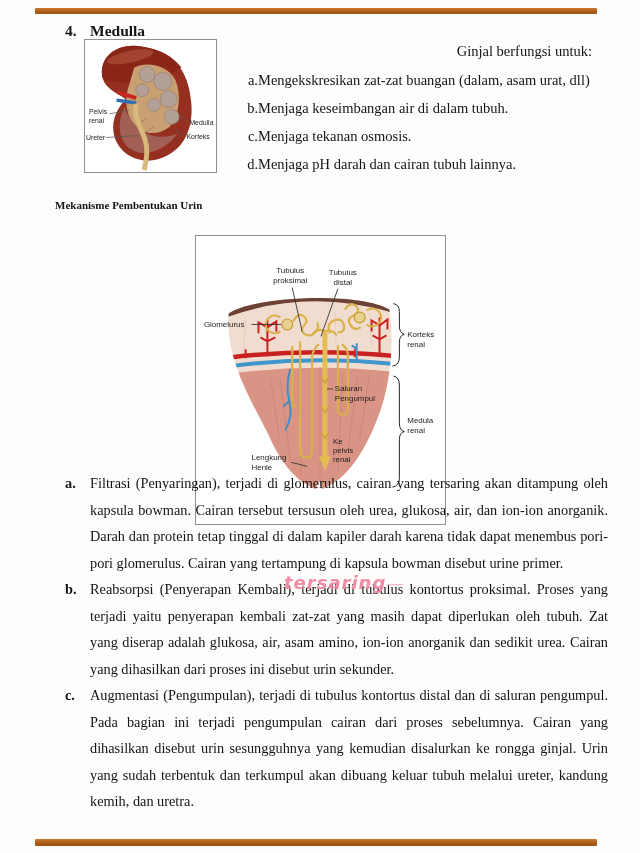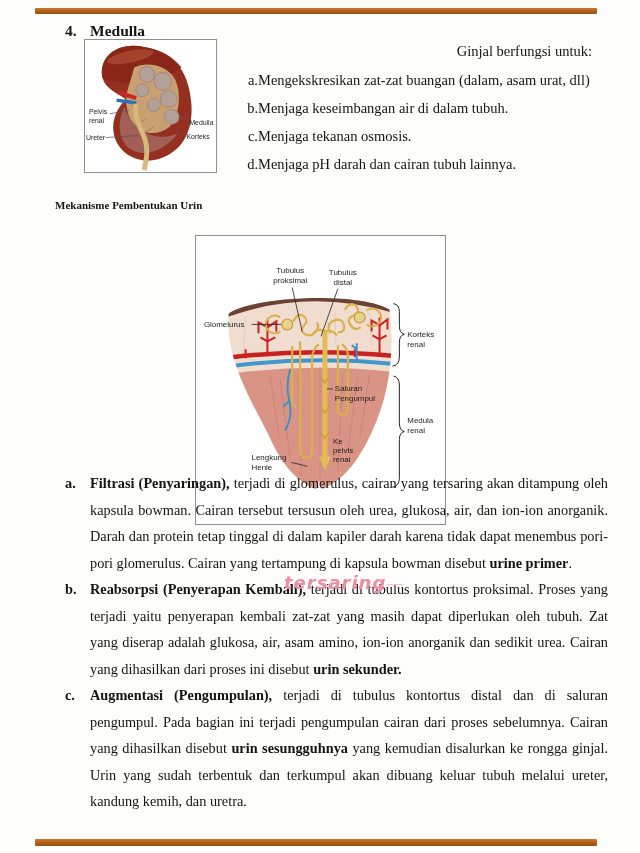--- a/index.html
+++ b/index.html
@@ -23,21 +23,21 @@
 
   .fn-col{position:absolute;left:232px;top:42px;width:360px;font-size:14.5px;line-height:18px;text-align:right;}
   .fn-intro{margin:0 0 11px 0;}
   .fn-item{margin:0 0 10px 0;display:flex;}
   .fn-item .mk{width:26px;flex:0 0 26px;}
 
   .paras{position:absolute;left:65px;top:470px;width:543px;font-size:14.3px;line-height:26.5px;}
   .para{position:relative;text-align:justify;text-align-last:left;}
   .para .mk{position:absolute;left:0;top:0;font-weight:bold;}
   .para .body{margin-left:25px;}
-  .b{font-weight:bold;}
+  .b{font-weight:normal;}
 
   .watermark{
     position:absolute;left:284px;top:572px;
     font-family:"DejaVu Sans","Liberation Sans",sans-serif;
     font-style:italic;font-weight:bold;font-size:18px;letter-spacing:1px;
     color:#ef8ba3;white-space:nowrap;
   }
   .watermark .dash{color:#f5bfcd;font-weight:normal;}
 
   .svg-label{font-family:"Liberation Sans","DejaVu Sans",sans-serif;fill:#1c1c1c;}

